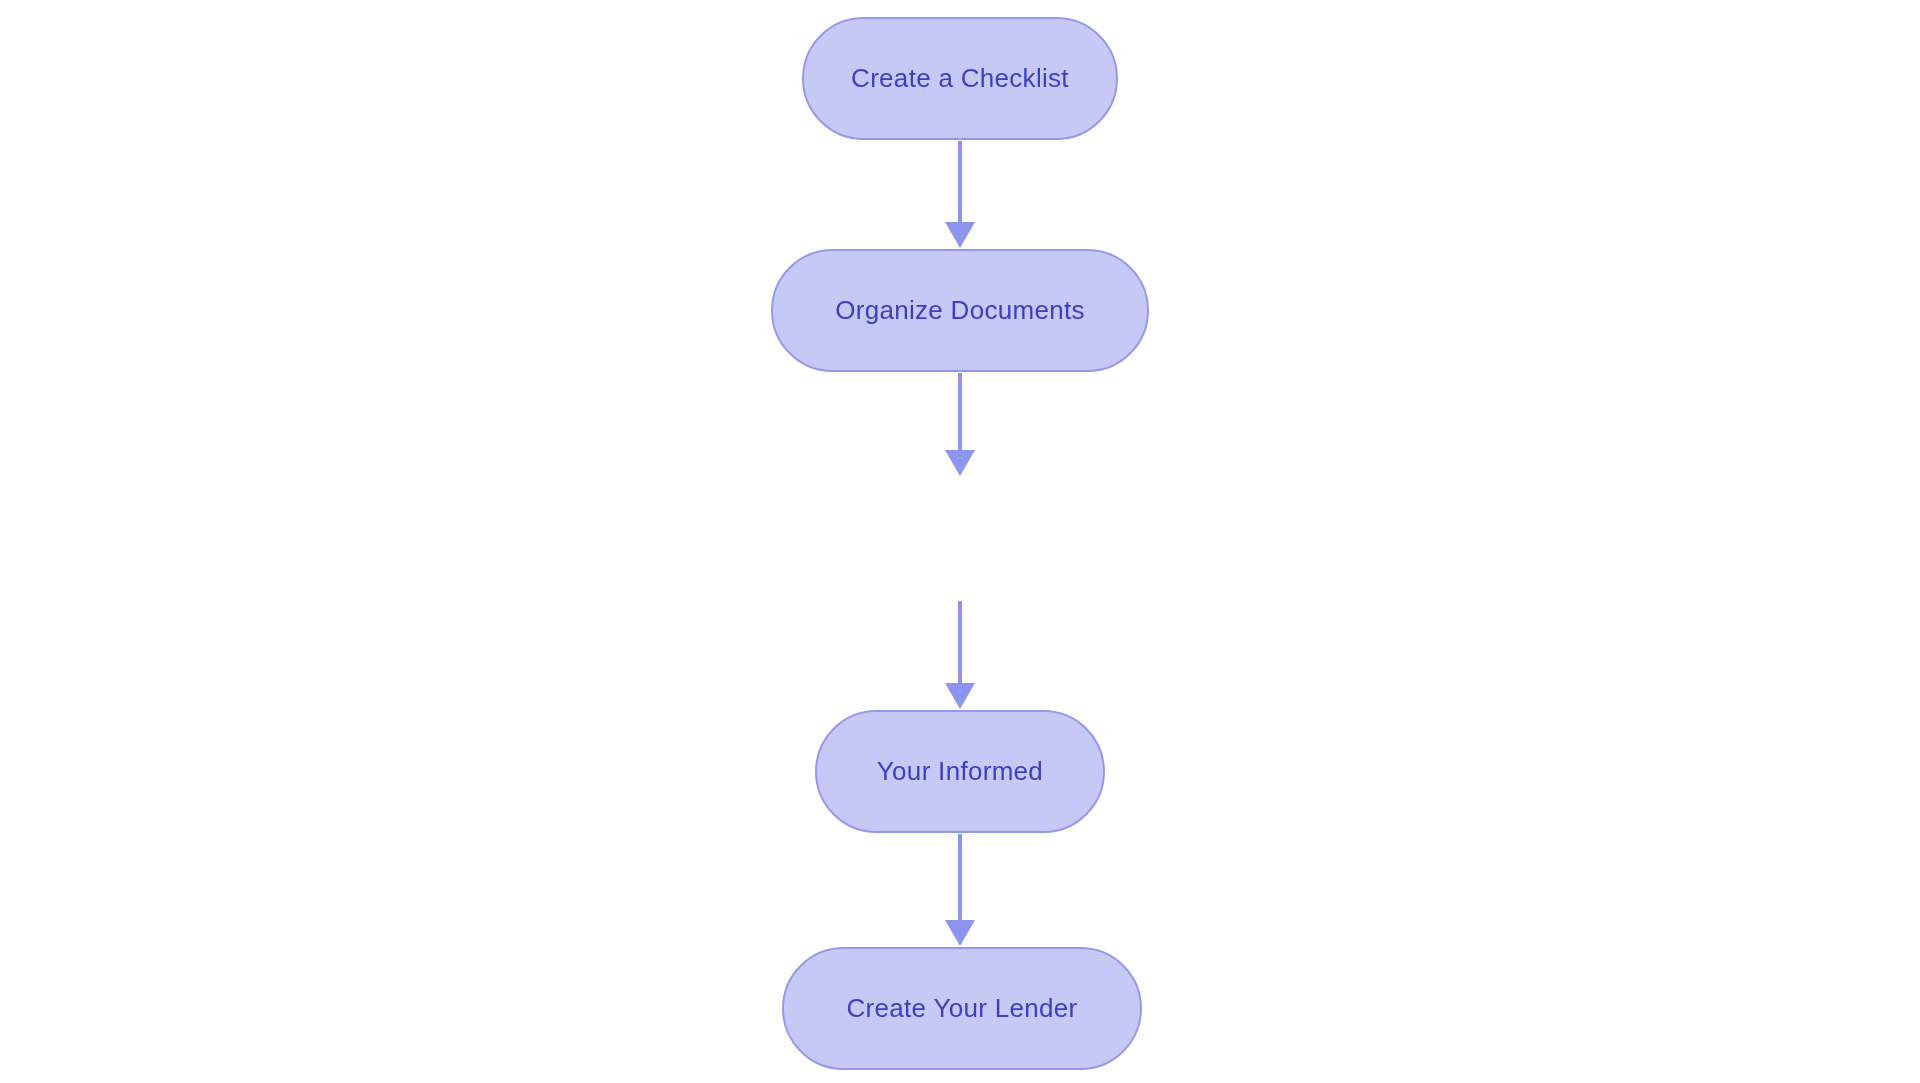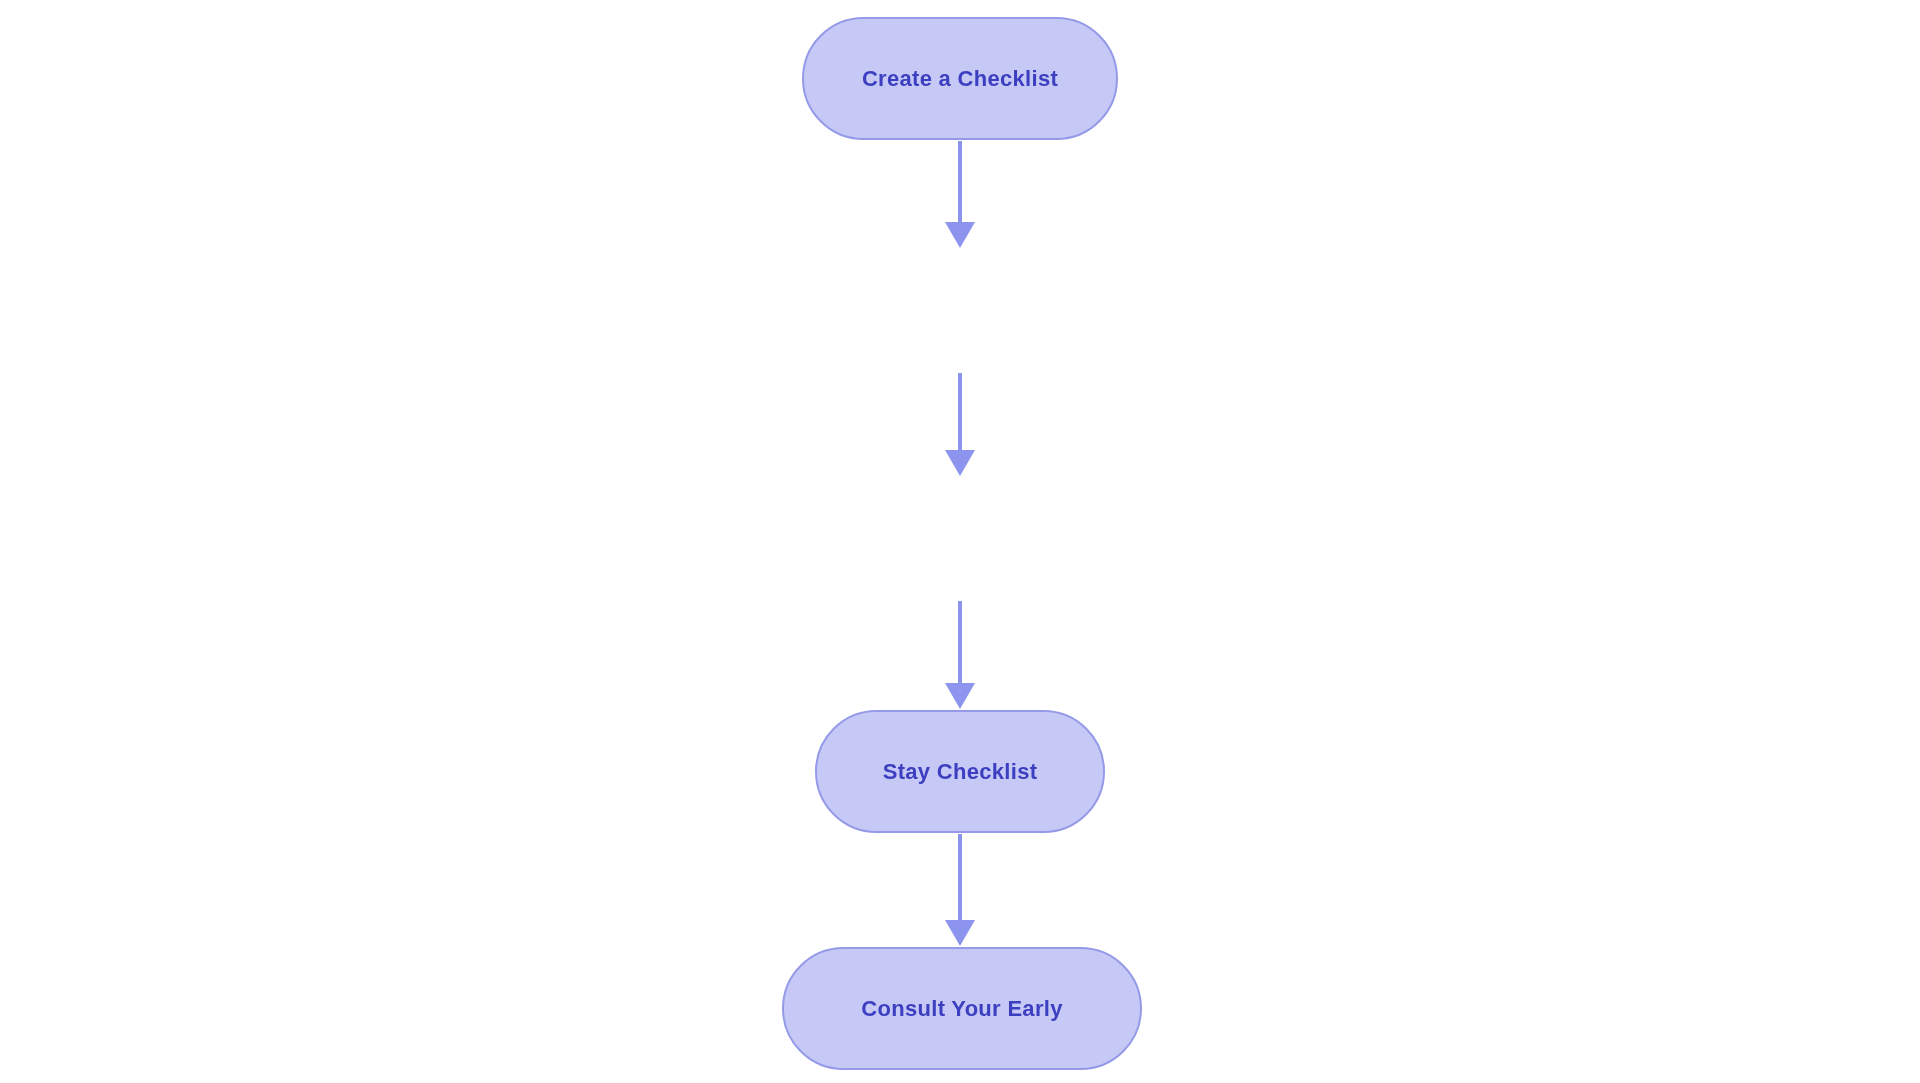--- a/index.html
+++ b/index.html
@@ -26,24 +26,23 @@
   .flow-node {
     position: absolute;
     height: 123px;
     border-radius: 62px;
     background: var(--node-fill);
     border: 2px solid var(--node-border);
     display: flex;
     align-items: center;
     justify-content: center;
     color: var(--node-text);
-    font-size: 22px;
+    font-size: 26px;
     letter-spacing: 0.3px;
     white-space: nowrap;
-    font-weight: bold;
   }
   .n1 { left: 802px; top: 17px;  width: 316px; }
   .n2 { left: 771px; top: 249px; width: 378px; }
   .n3 { left: 829px; top: 477px; width: 262px; }
   .n4 { left: 815px; top: 710px; width: 290px; }
   .n5 { left: 782px; top: 947px; width: 360px; }
 
   .flow-arrow {
     position: absolute;
     left: 945px;           
@@ -80,38 +79,41 @@
 
   <div class="flow-node n1">
     <span>Create a Checklist</span>
   </div>
 
   <div class="flow-arrow a1">
     <div class="line"></div>
     <div class="head"></div>
   </div>
 
+  <div class="flow-node n2">
+    <span>Organize Documents</span>
+  </div>
 
   <div class="flow-arrow a2">
     <div class="line"></div>
     <div class="head"></div>
   </div>
 
 
   <div class="flow-arrow a3">
     <div class="line"></div>
     <div class="head"></div>
   </div>
 
   <div class="flow-node n4">
-    <span>Stay Checklist</span>
+    <span>Your Informed</span>
   </div>
 
   <div class="flow-arrow a4">
     <div class="line"></div>
     <div class="head"></div>
   </div>
 
   <div class="flow-node n5">
-    <span>Consult Your Early</span>
+    <span>Create Your Lender</span>
   </div>
 
 </div>
 
 </body></html>

